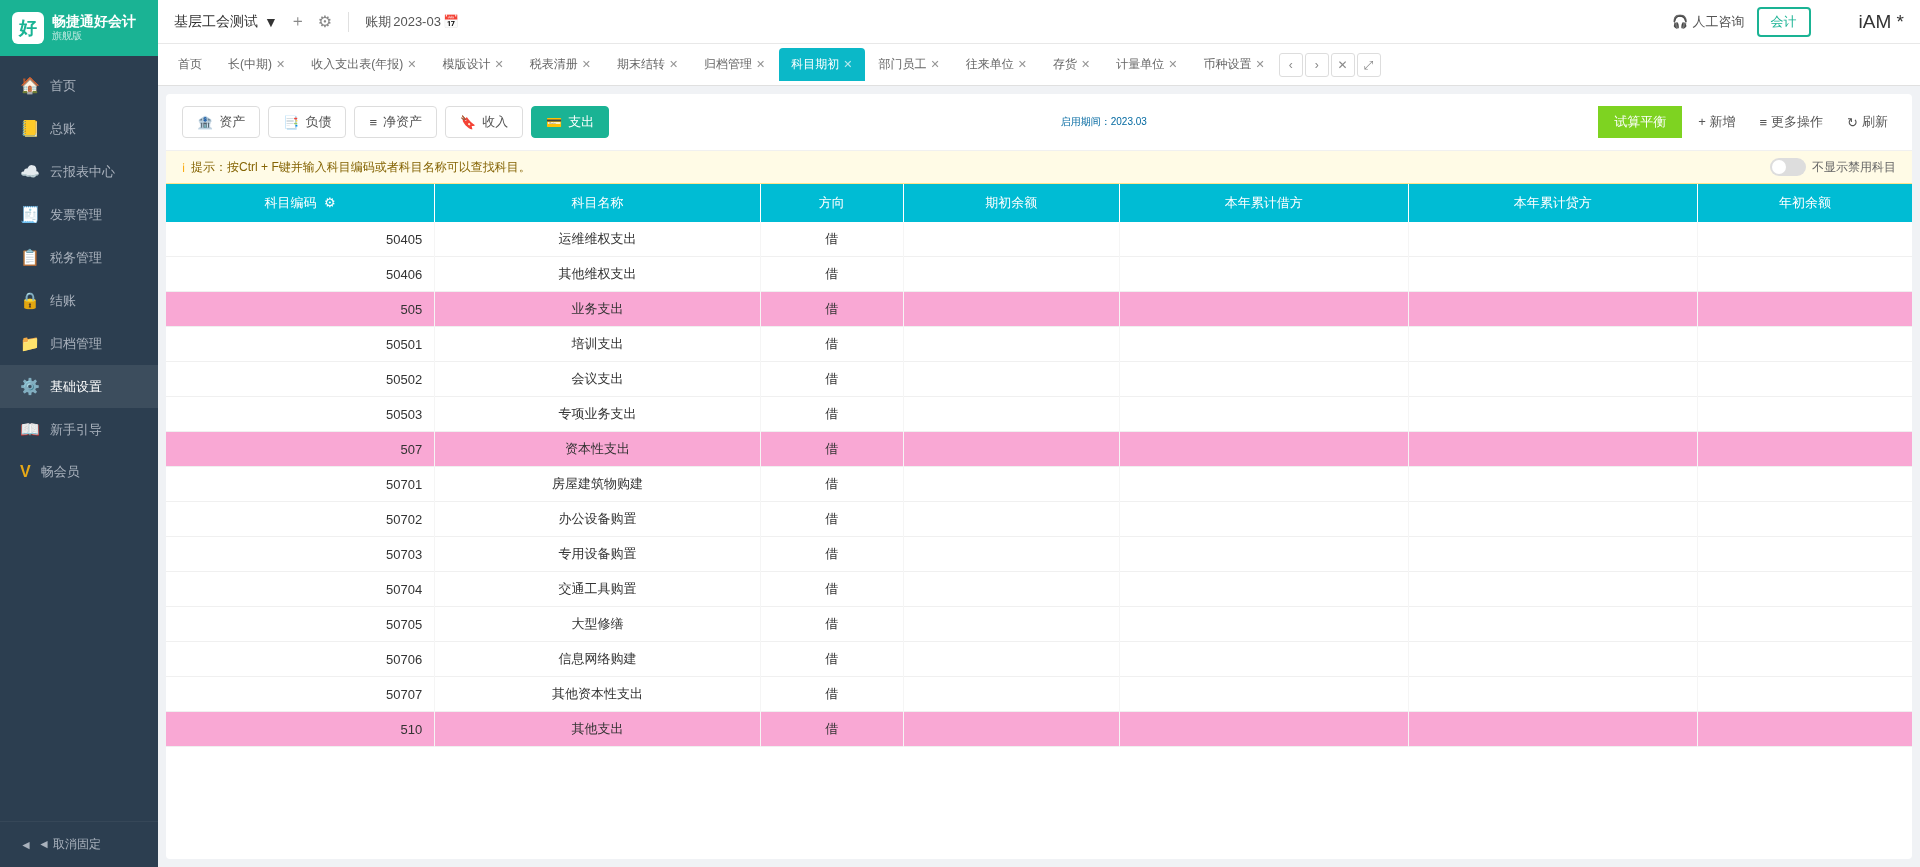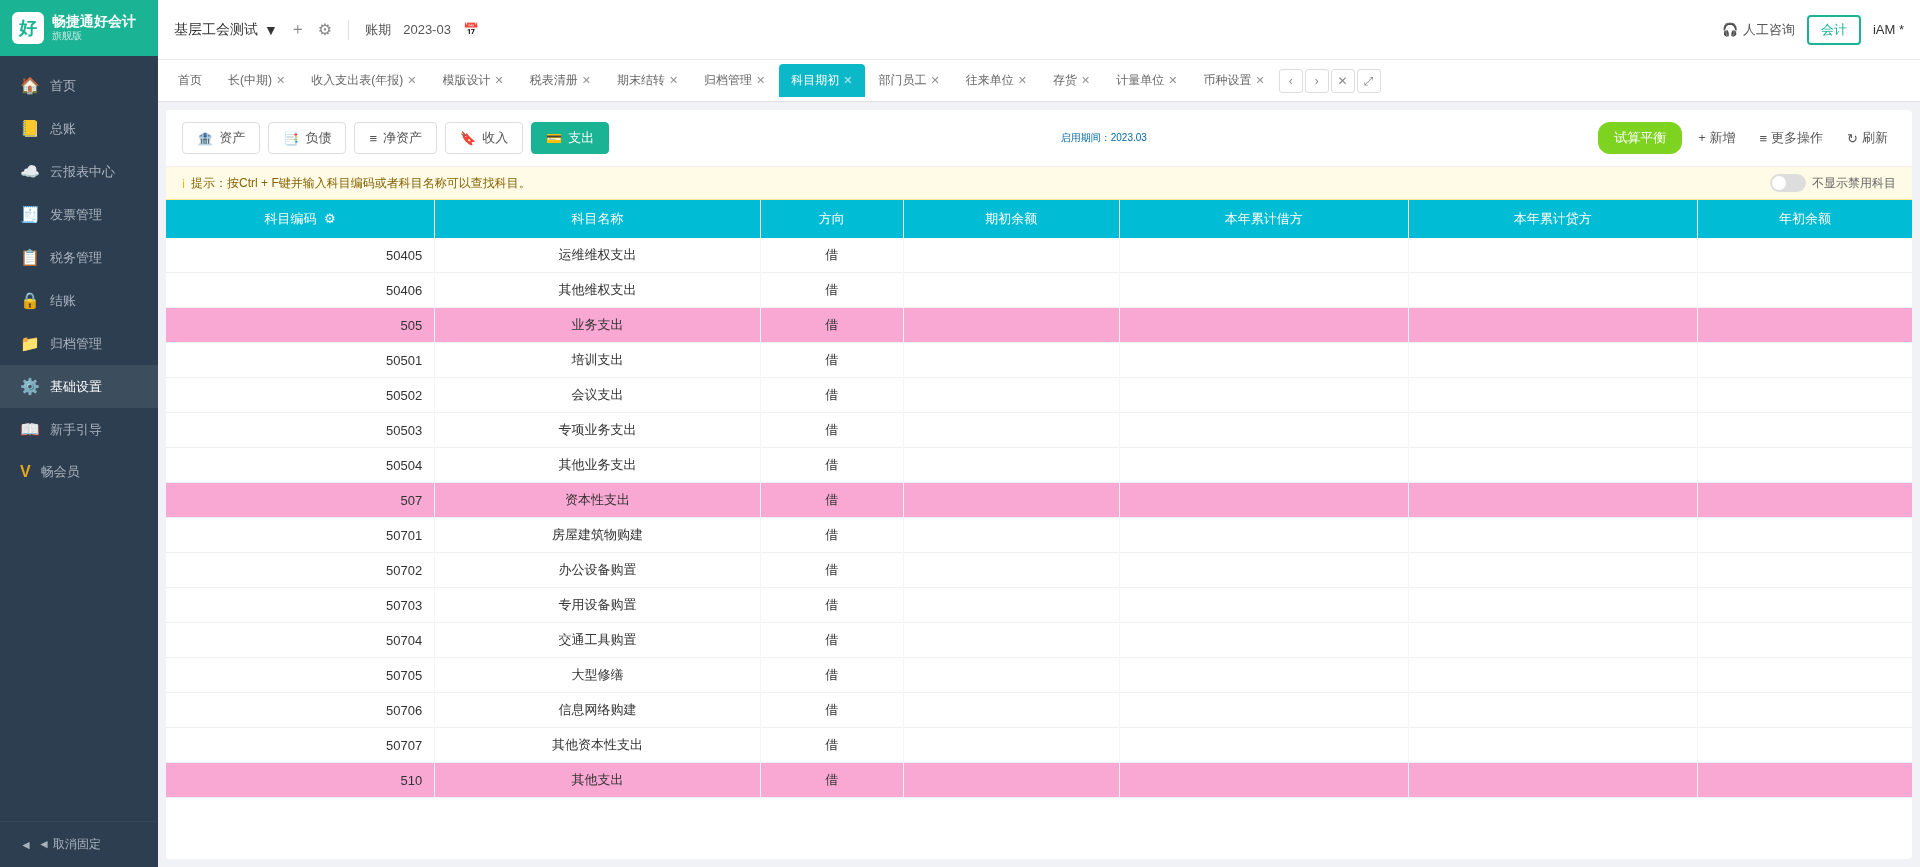--- a/index.html
+++ b/index.html
@@ -49,42 +49,42 @@
       font-size: 12px;
       display: flex; align-items: center; gap: 6px;
     }
 
     
     .main { flex: 1; display: flex; flex-direction: column; overflow: hidden; }
 
     
     .topbar {
       background: white;
-      height: 60px;
+      height: 44px;
       display: flex; align-items: center;
       padding: 0 16px;
       border-bottom: 1px solid #e8e8e8;
       gap: 12px;
     }
     .topbar-project { display: flex; align-items: center; gap: 6px; font-size: 14px; color: #333; }
     .topbar-sep { width: 1px; height: 20px; background: #e0e0e0; margin: 0 4px; }
-    .topbar-period { display: flex; align-items: center; gap: 12px; font-size: 13px; color: #555; }
+    .topbar-period { display: flex; align-items: center; gap: 2px; font-size: 13px; color: #555; }
     .topbar-right { margin-left: auto; display: flex; align-items: center; gap: 12px; }
     .btn-service { display: flex; align-items: center; gap: 4px; color: #555; font-size: 13px; cursor: pointer; }
     .btn-kuaiji {
       border: 2px solid #1ab394;
       color: #1ab394;
       padding: 4px 12px;
       border-radius: 4px;
       font-size: 13px;
       cursor: pointer;
       font-weight: 500;
     }
     .btn-iam {
-      font-size: 13px; color: #333;
+      font-size: 19px; color: #333; margin-left: 36px;
     }
 
     
     .tabbar {
       background: white;
       display: flex; align-items: center;
       border-bottom: 1px solid #e0e0e0;
       padding: 0 8px;
       overflow-x: auto;
       flex-shrink: 0;
@@ -133,21 +133,21 @@
       color: #555;
       background: white;
     }
     .filter-btn.active-tab { background: #1ab394; color: white; border-color: #1ab394; }
     .filter-period { margin-left: auto; font-size: 10px; color: #0369a1; }
     .btn-calc {
       background: #7ed321;
       color: white;
       border: none;
       padding: 7px 16px;
-      border-radius: 12px;
+      border-radius: 0;
       cursor: pointer;
       font-size: 13px;
       font-weight: 500;
     }
     .btn-add {
       display: flex; align-items: center; gap: 4px;
       color: #555; font-size: 13px; cursor: pointer; padding: 6px 8px;
     }
     .btn-more {
       display: flex; align-items: center; gap: 4px;
@@ -484,29 +484,20 @@
   </tr>
             <tr class="row-child">
     <td class="td-code">&nbsp;&nbsp;&nbsp;&nbsp;50503</td>
     <td class="td-name">专项业务支出</td>
     <td class="td-direction">借</td>
     <td class="td-number"></td>
     <td class="td-number"></td>
     <td class="td-number"></td>
     <td class="td-number"></td>
   </tr>
-            <tr class="row-child">
-    <td class="td-code">&nbsp;&nbsp;&nbsp;&nbsp;50504</td>
-    <td class="td-name">其他业务支出</td>
-    <td class="td-direction">借</td>
-    <td class="td-number"></td>
-    <td class="td-number"></td>
-    <td class="td-number"></td>
-    <td class="td-number"></td>
-  </tr>
             <tr class="row-parent">
     <td class="td-code">507</td>
     <td class="td-name">资本性支出</td>
     <td class="td-direction">借</td>
     <td class="td-number"></td>
     <td class="td-number"></td>
     <td class="td-number"></td>
     <td class="td-number"></td>
   </tr>
             <tr class="row-child">

